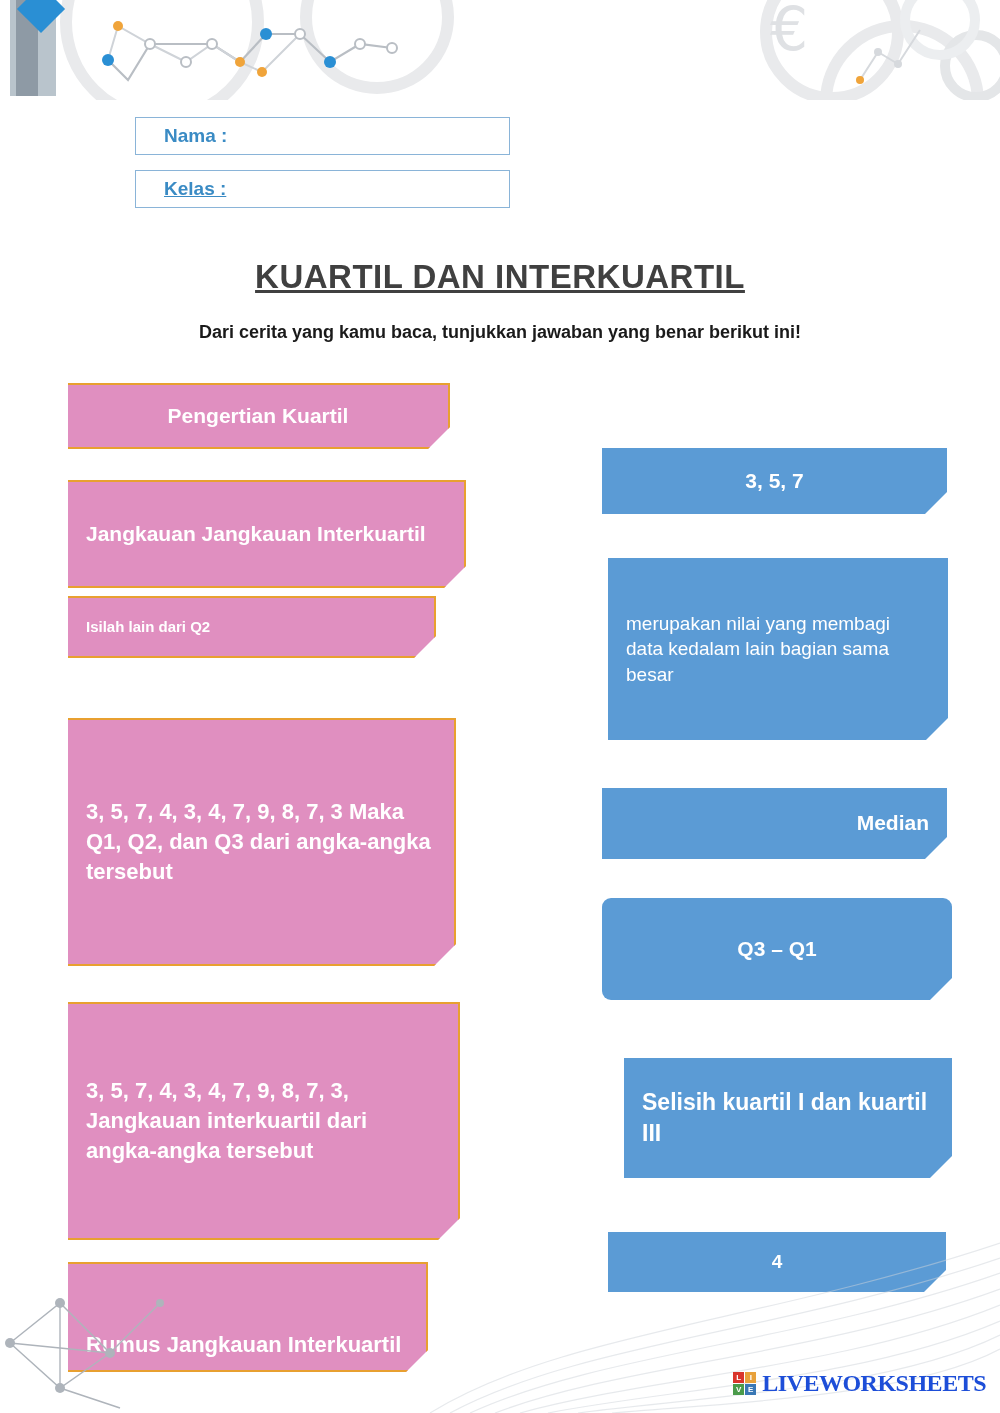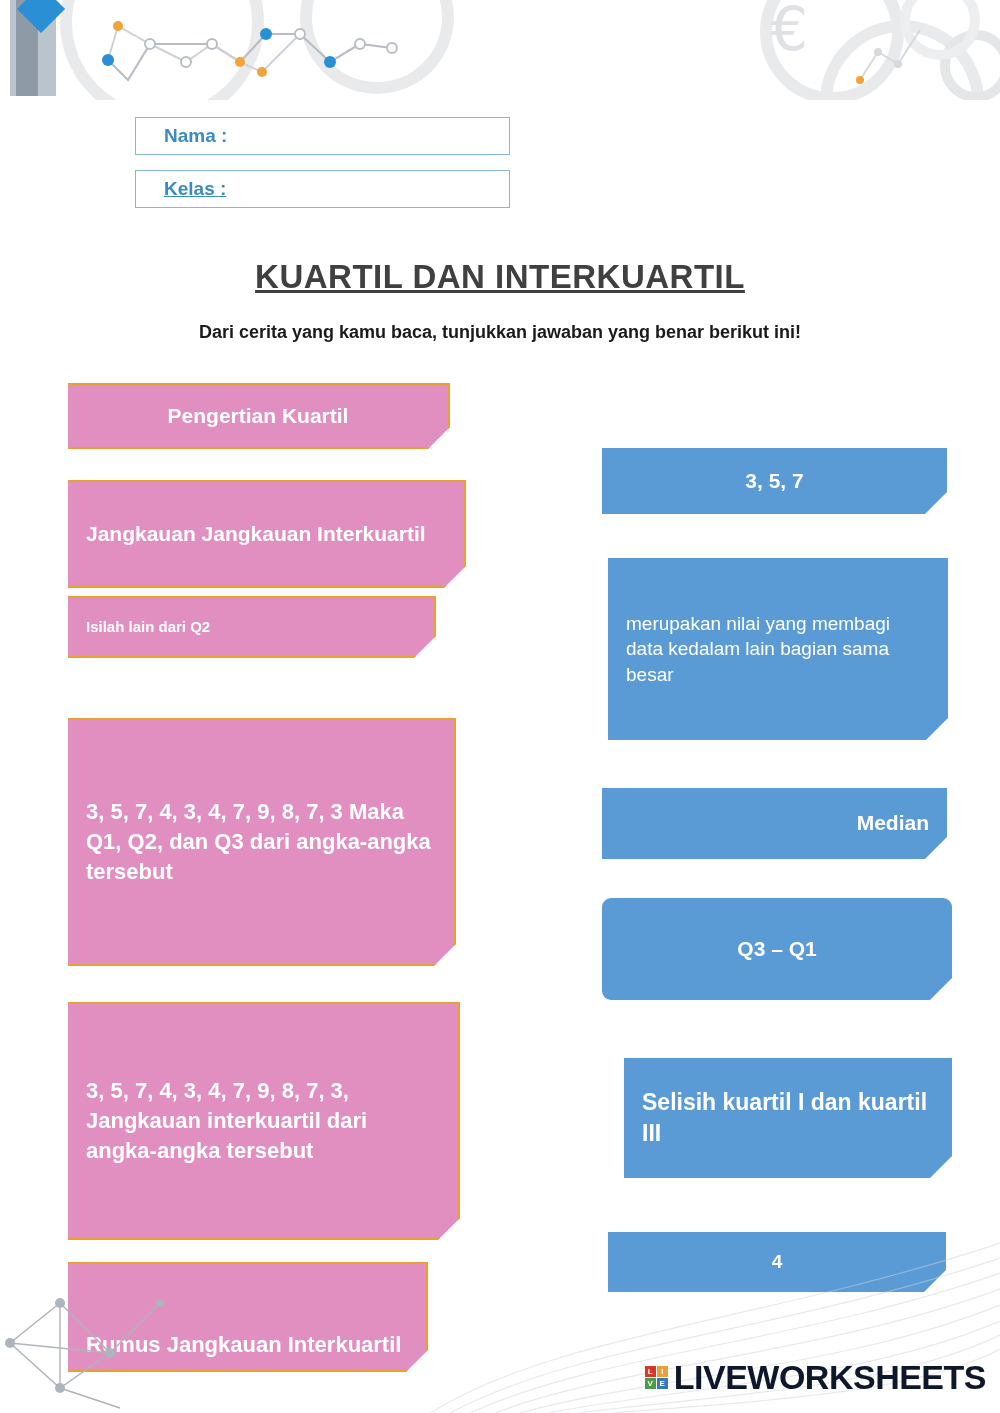--- a/index.html
+++ b/index.html
@@ -84,25 +84,25 @@
   }
   .lw-sq {
     width: 11px; height: 11px;
     display: flex; align-items: center; justify-content: center;
     color: #fff; font-size: 8px; font-weight: bold;
     font-family: "Liberation Sans", sans-serif;
     line-height: 1;
   }
   .lw-stack { display: flex; flex-direction: column; gap: 1px; margin-right: 2px;}
   .lw-text {
-    font-size: 34px;
+    font-size: 24px;
     font-weight: bold;
     letter-spacing: -0.5px;
-    color: #0f172a;
-    font-family: Liberation Sans, sans-serif;
+    color: #1d4ed8;
+    font-family: Liberation Serif, serif;
   }
 
   
   .field {
     position: absolute;
     box-sizing: border-box;
     width: 375px; height: 38px;
     border: 1px solid #8ab4d8;
     background: #ffffff;
     display: flex;

